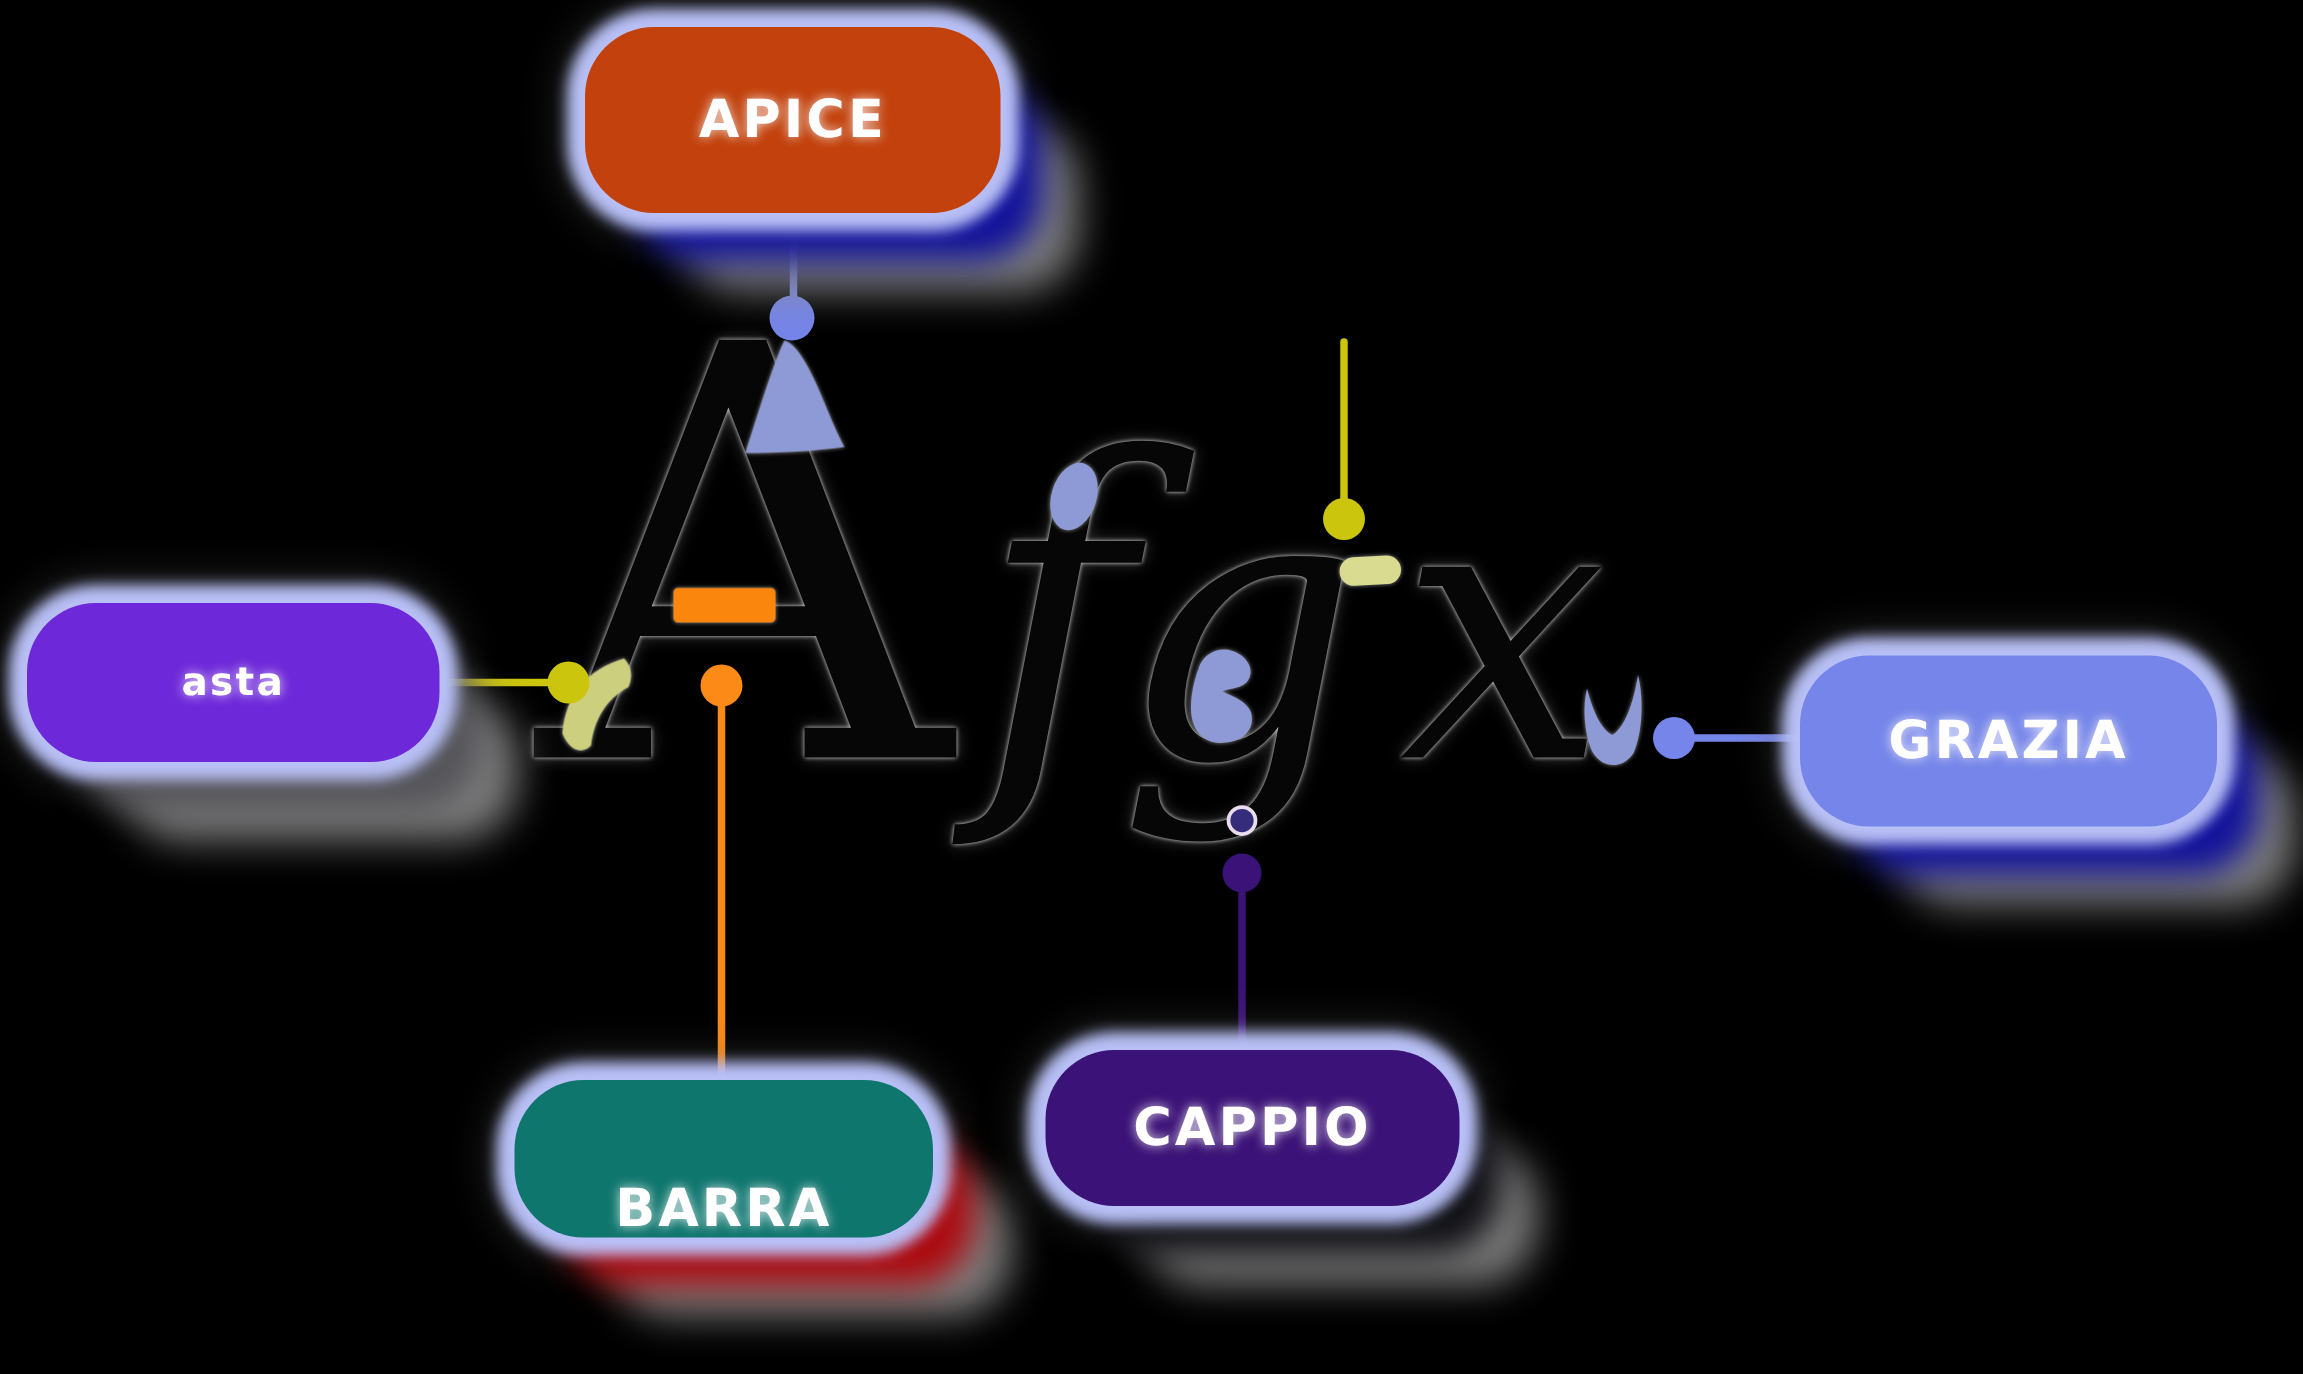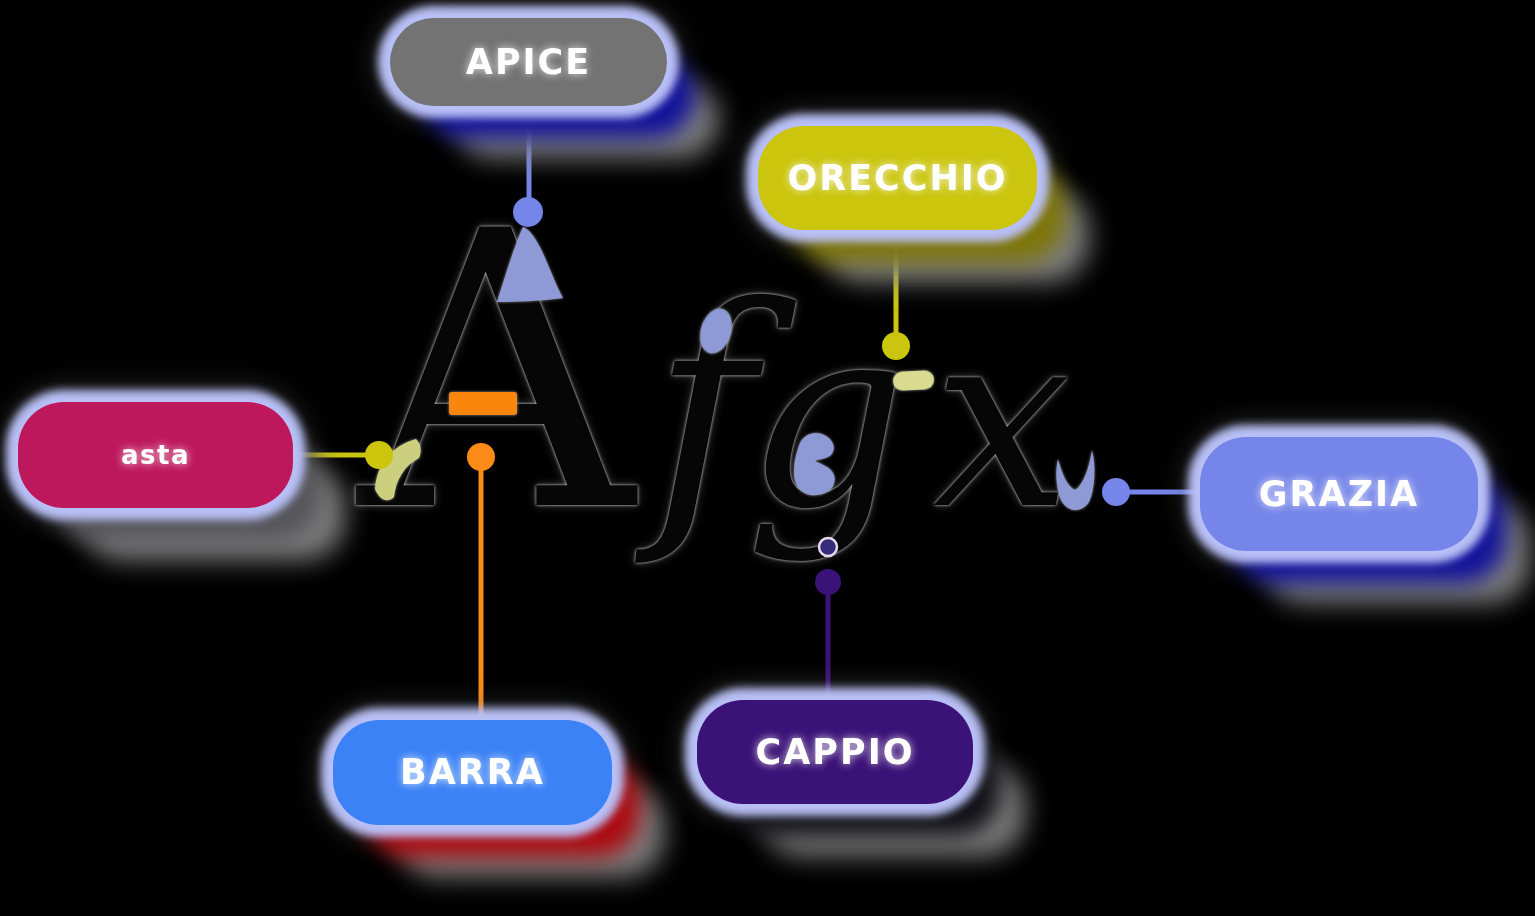--- a/index.html
+++ b/index.html
@@ -20,24 +20,24 @@
     position:absolute;display:flex;flex-direction:column;align-items:center;justify-content:center;
     border-radius:46px;color:#ffffff;font-weight:700;font-size:35px;letter-spacing:2px;
     text-shadow:0 0 8px rgba(255,255,255,.8);
     box-shadow:
       0 0 9px 12px #b9c0f6,
       30px 34px 22px -2px var(--cs),
       58px 58px 26px -6px rgba(140,140,140,.9),
       0 0 28px 16px rgba(105,105,105,.35);
   }
   .pill span{line-height:1.1;}
-  .apice   {left:390px;top:18px;  width:277px;height:88px;background:#737373;--cs:#12129b;}
+  .apice   {left:390px;top:18px;  width:277px;height:124px;background:#c2410c;--cs:#12129b;}
   .orecchio{left:758px;top:126px; width:279px;height:104px;background:#cbc50d;--cs:#7e7607;}
-  .asta    {left:18px; top:402px; width:275px;height:106px;background:#be185d;--cs:#55555a;}
-  .barra   {left:333px;top:720px; width:279px;height:105px;background:#3b82f6;--cs:#ad0a10;}
+  .asta    {left:18px; top:402px; width:275px;height:106px;background:#6d28d9;--cs:#55555a;}
+  .barra   {left:343px;top:720px; width:279px;height:105px;background:#0f766e;justify-content:flex-end;--cs:#ad0a10;}
   .cappio  {left:697px;top:700px; width:276px;height:104px;background:#3b1277;--cs:#111116;}
   .grazia  {left:1200px;top:437px;width:278px;height:114px;background:#7585e9;--cs:#12129b;}
   .asta .small{font-size:26px;letter-spacing:1.5px;}
 </style>
 </head>
 <body>
 
 <div class="stage">
 
   <svg class="art" viewBox="0 0 1535 916">
@@ -78,23 +78,20 @@
 
       <line x1="1120" y1="492" x2="1202" y2="492" stroke="#7585e9"></line>
       <circle cx="1116" cy="492" r="14" fill="#7585e9"></circle>
     </g>
   </svg>
 
   <div class="pill apice">
     <span>APICE</span>
   </div>
 
-  <div class="pill orecchio">
-    <span>ORECCHIO</span>
-  </div>
 
   <div class="pill asta">
     <span class="small">asta</span>
   </div>
 
   <div class="pill barra">
     <span>BARRA</span>
   </div>
 
   <div class="pill cappio">

